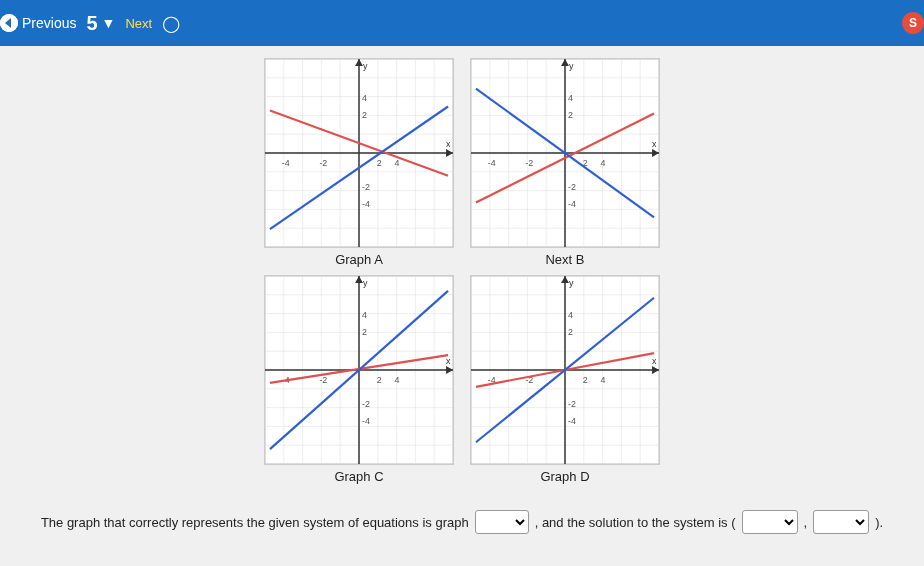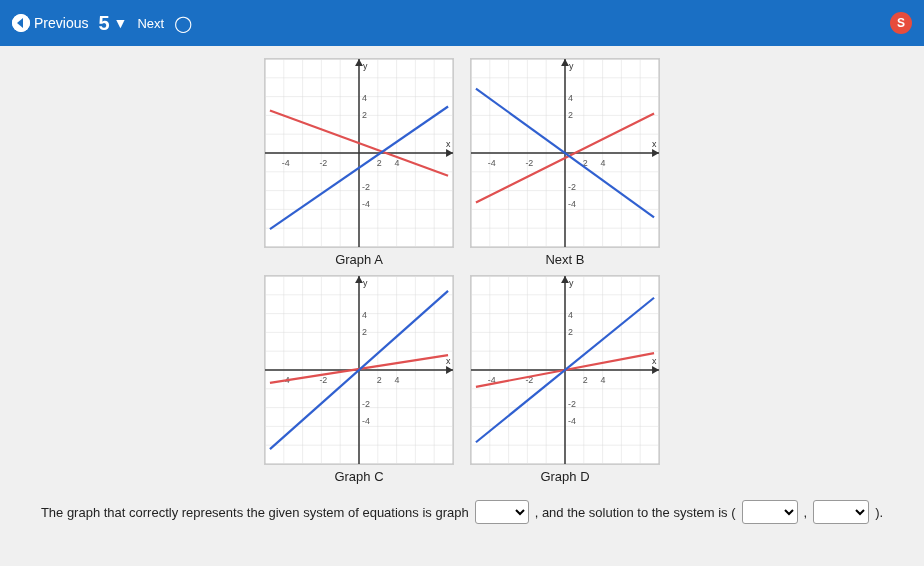--- a/index.html
+++ b/index.html
@@ -10,21 +10,21 @@
       background: #e8e8e8;
       overflow: hidden;
     }
 
     
     .top-bar {
       background: #1a6fc4;
       height: 46px;
       display: flex;
       align-items: center;
-      padding: 0 12px;
+      padding: 0 0;
       gap: 32px;
       position: relative;
     }
     .top-bar-left {
       display: flex;
       align-items: center;
       gap: 10px;
     }
     .prev-btn {
       display: flex;
@@ -51,21 +51,21 @@
       font-weight: bold;
       display: flex;
       align-items: center;
       gap: 4px;
     }
     .chevron-down {
       color: white;
       font-size: 14px;
     }
     .next-btn {
-      color: #ffffff;
+      color: #fde047;
       font-size: 13px;
       background: none;
       border: none;
       cursor: pointer;
     }
     .bookmark-icon {
       color: white;
       font-size: 16px;
     }
     .title-center {
@@ -132,21 +132,21 @@
       position: relative;
     }
 
     
     .answer-row {
       display: flex;
       align-items: center;
       font-size: 13px;
       color: #222;
       gap: 6px;
-      margin-top: 6px;
+      margin-top: 16px;
       flex-wrap: wrap;
       justify-content: center;
     }
     .answer-select {
       border: 1px solid #999;
       border-radius: 3px;
       padding: 2px 18px 2px 4px;
       font-size: 13px;
       background: white;
       cursor: pointer;

